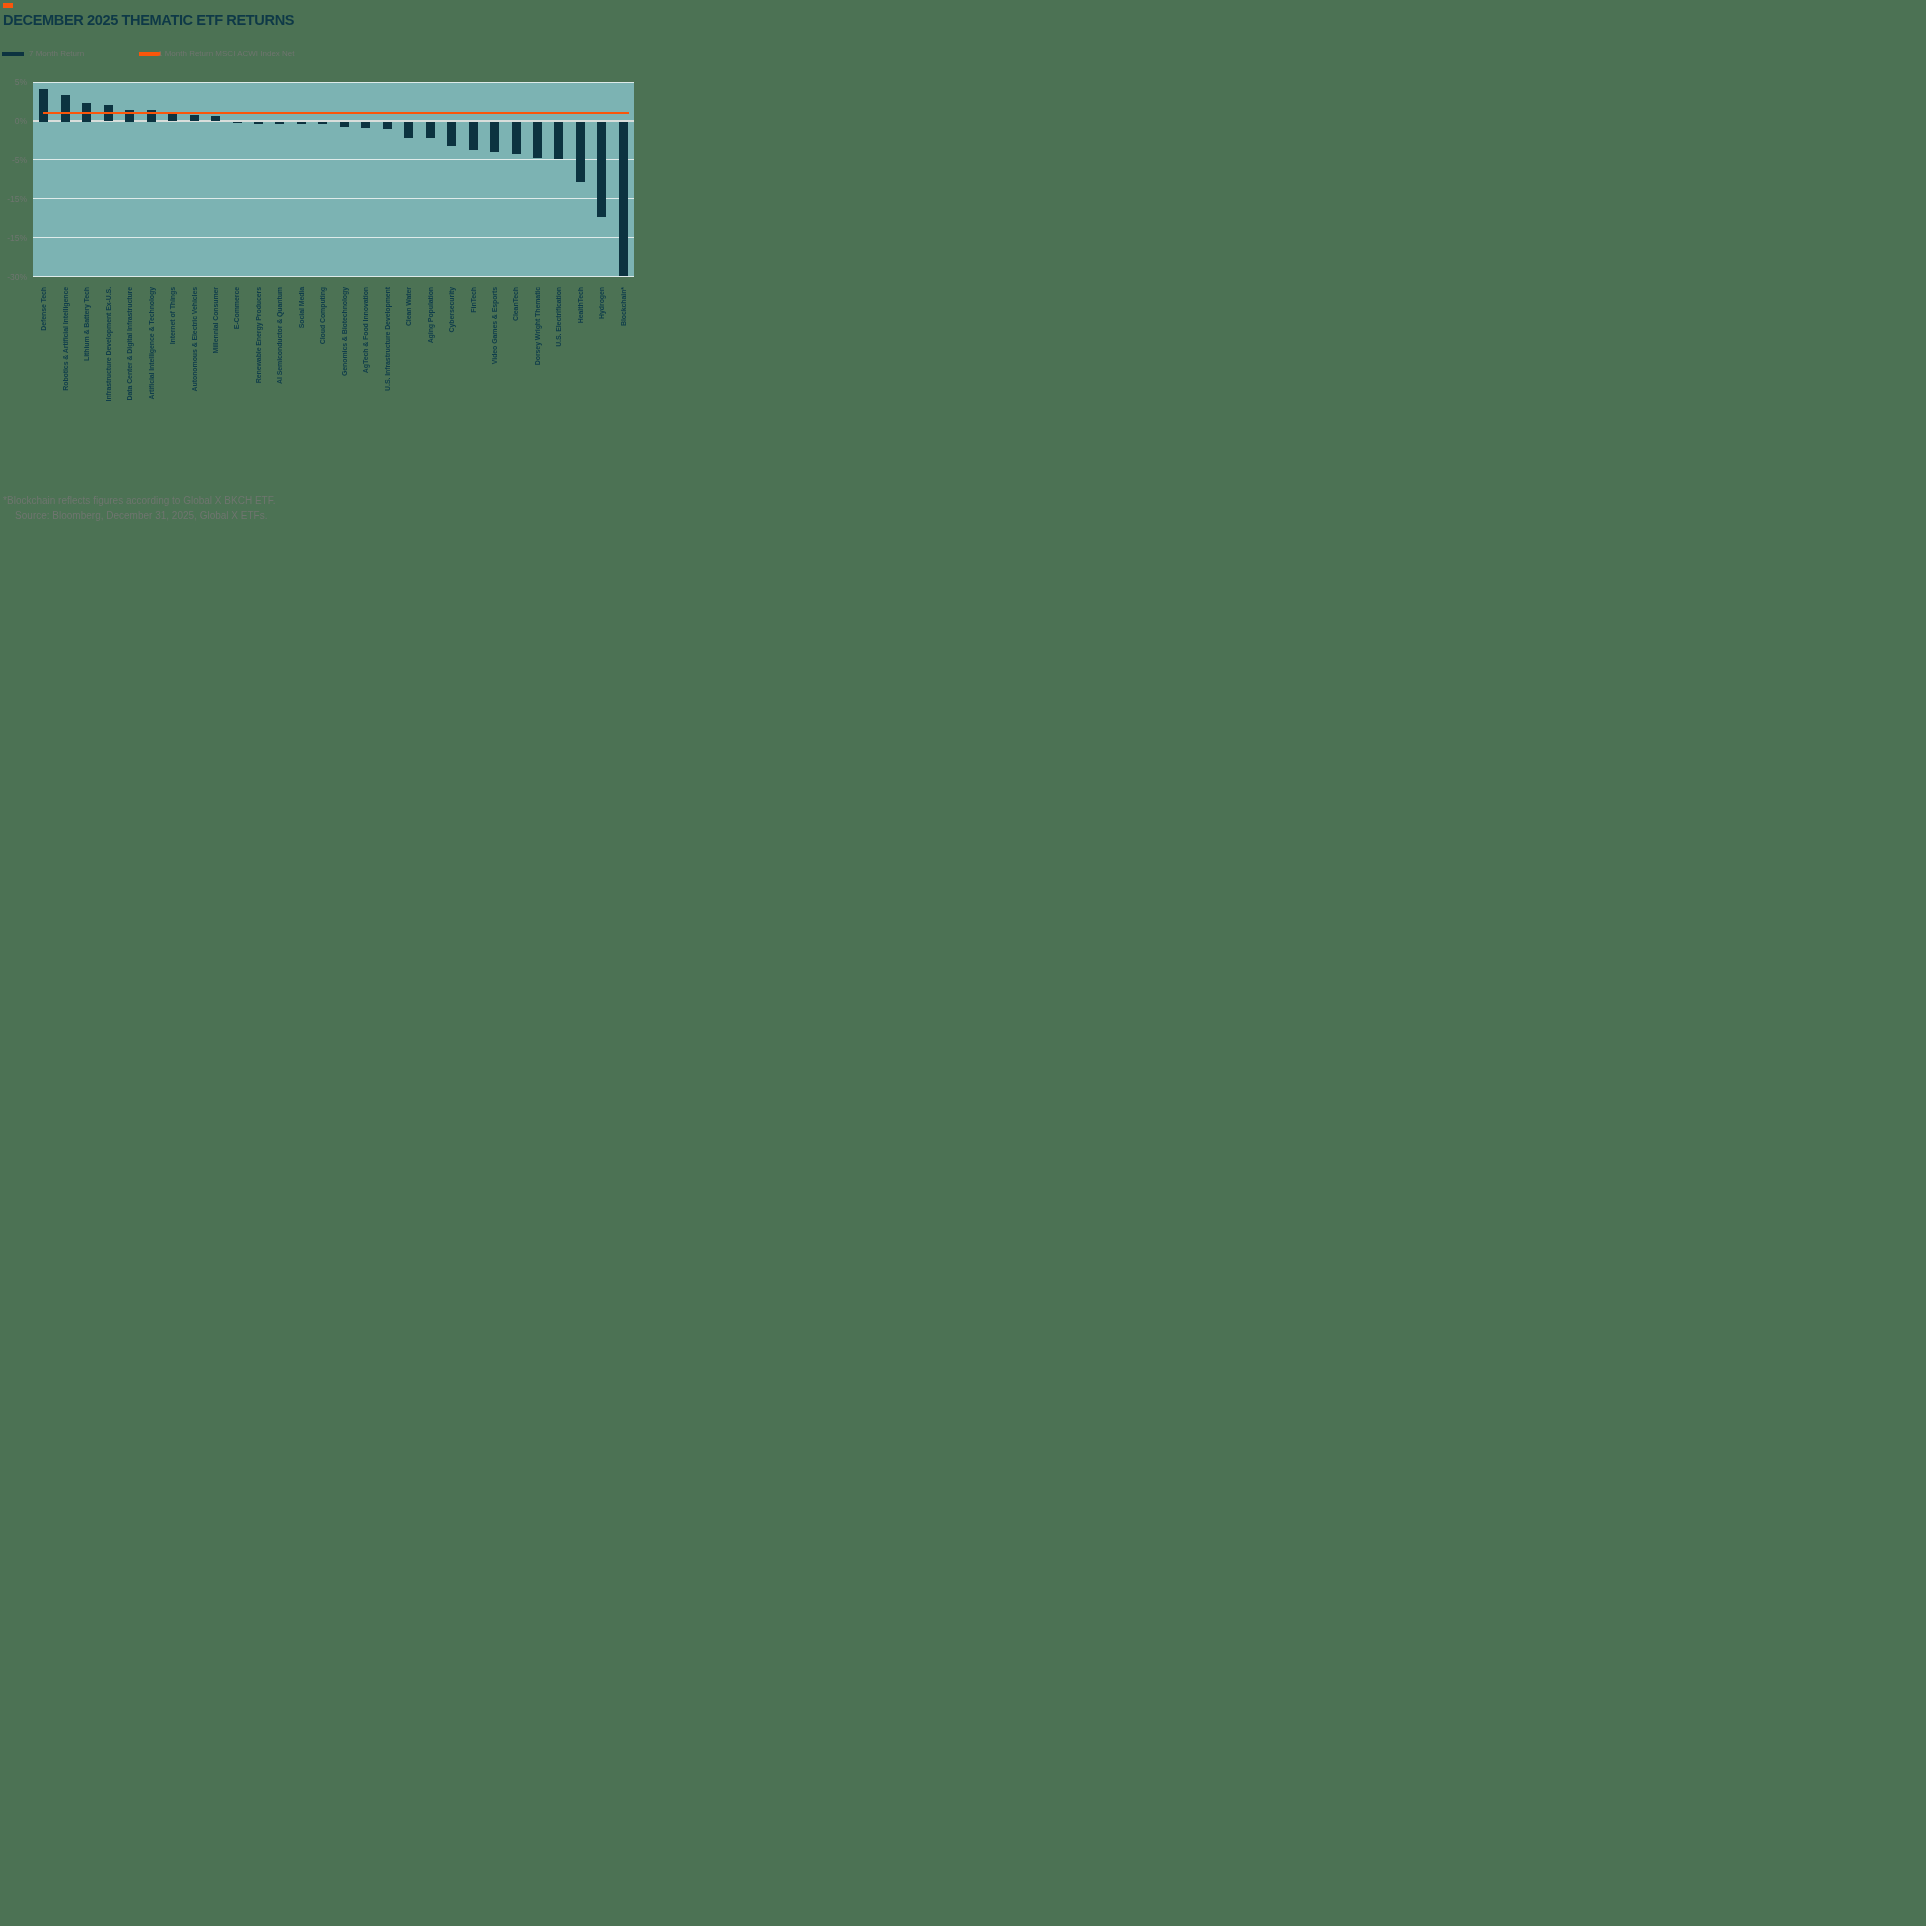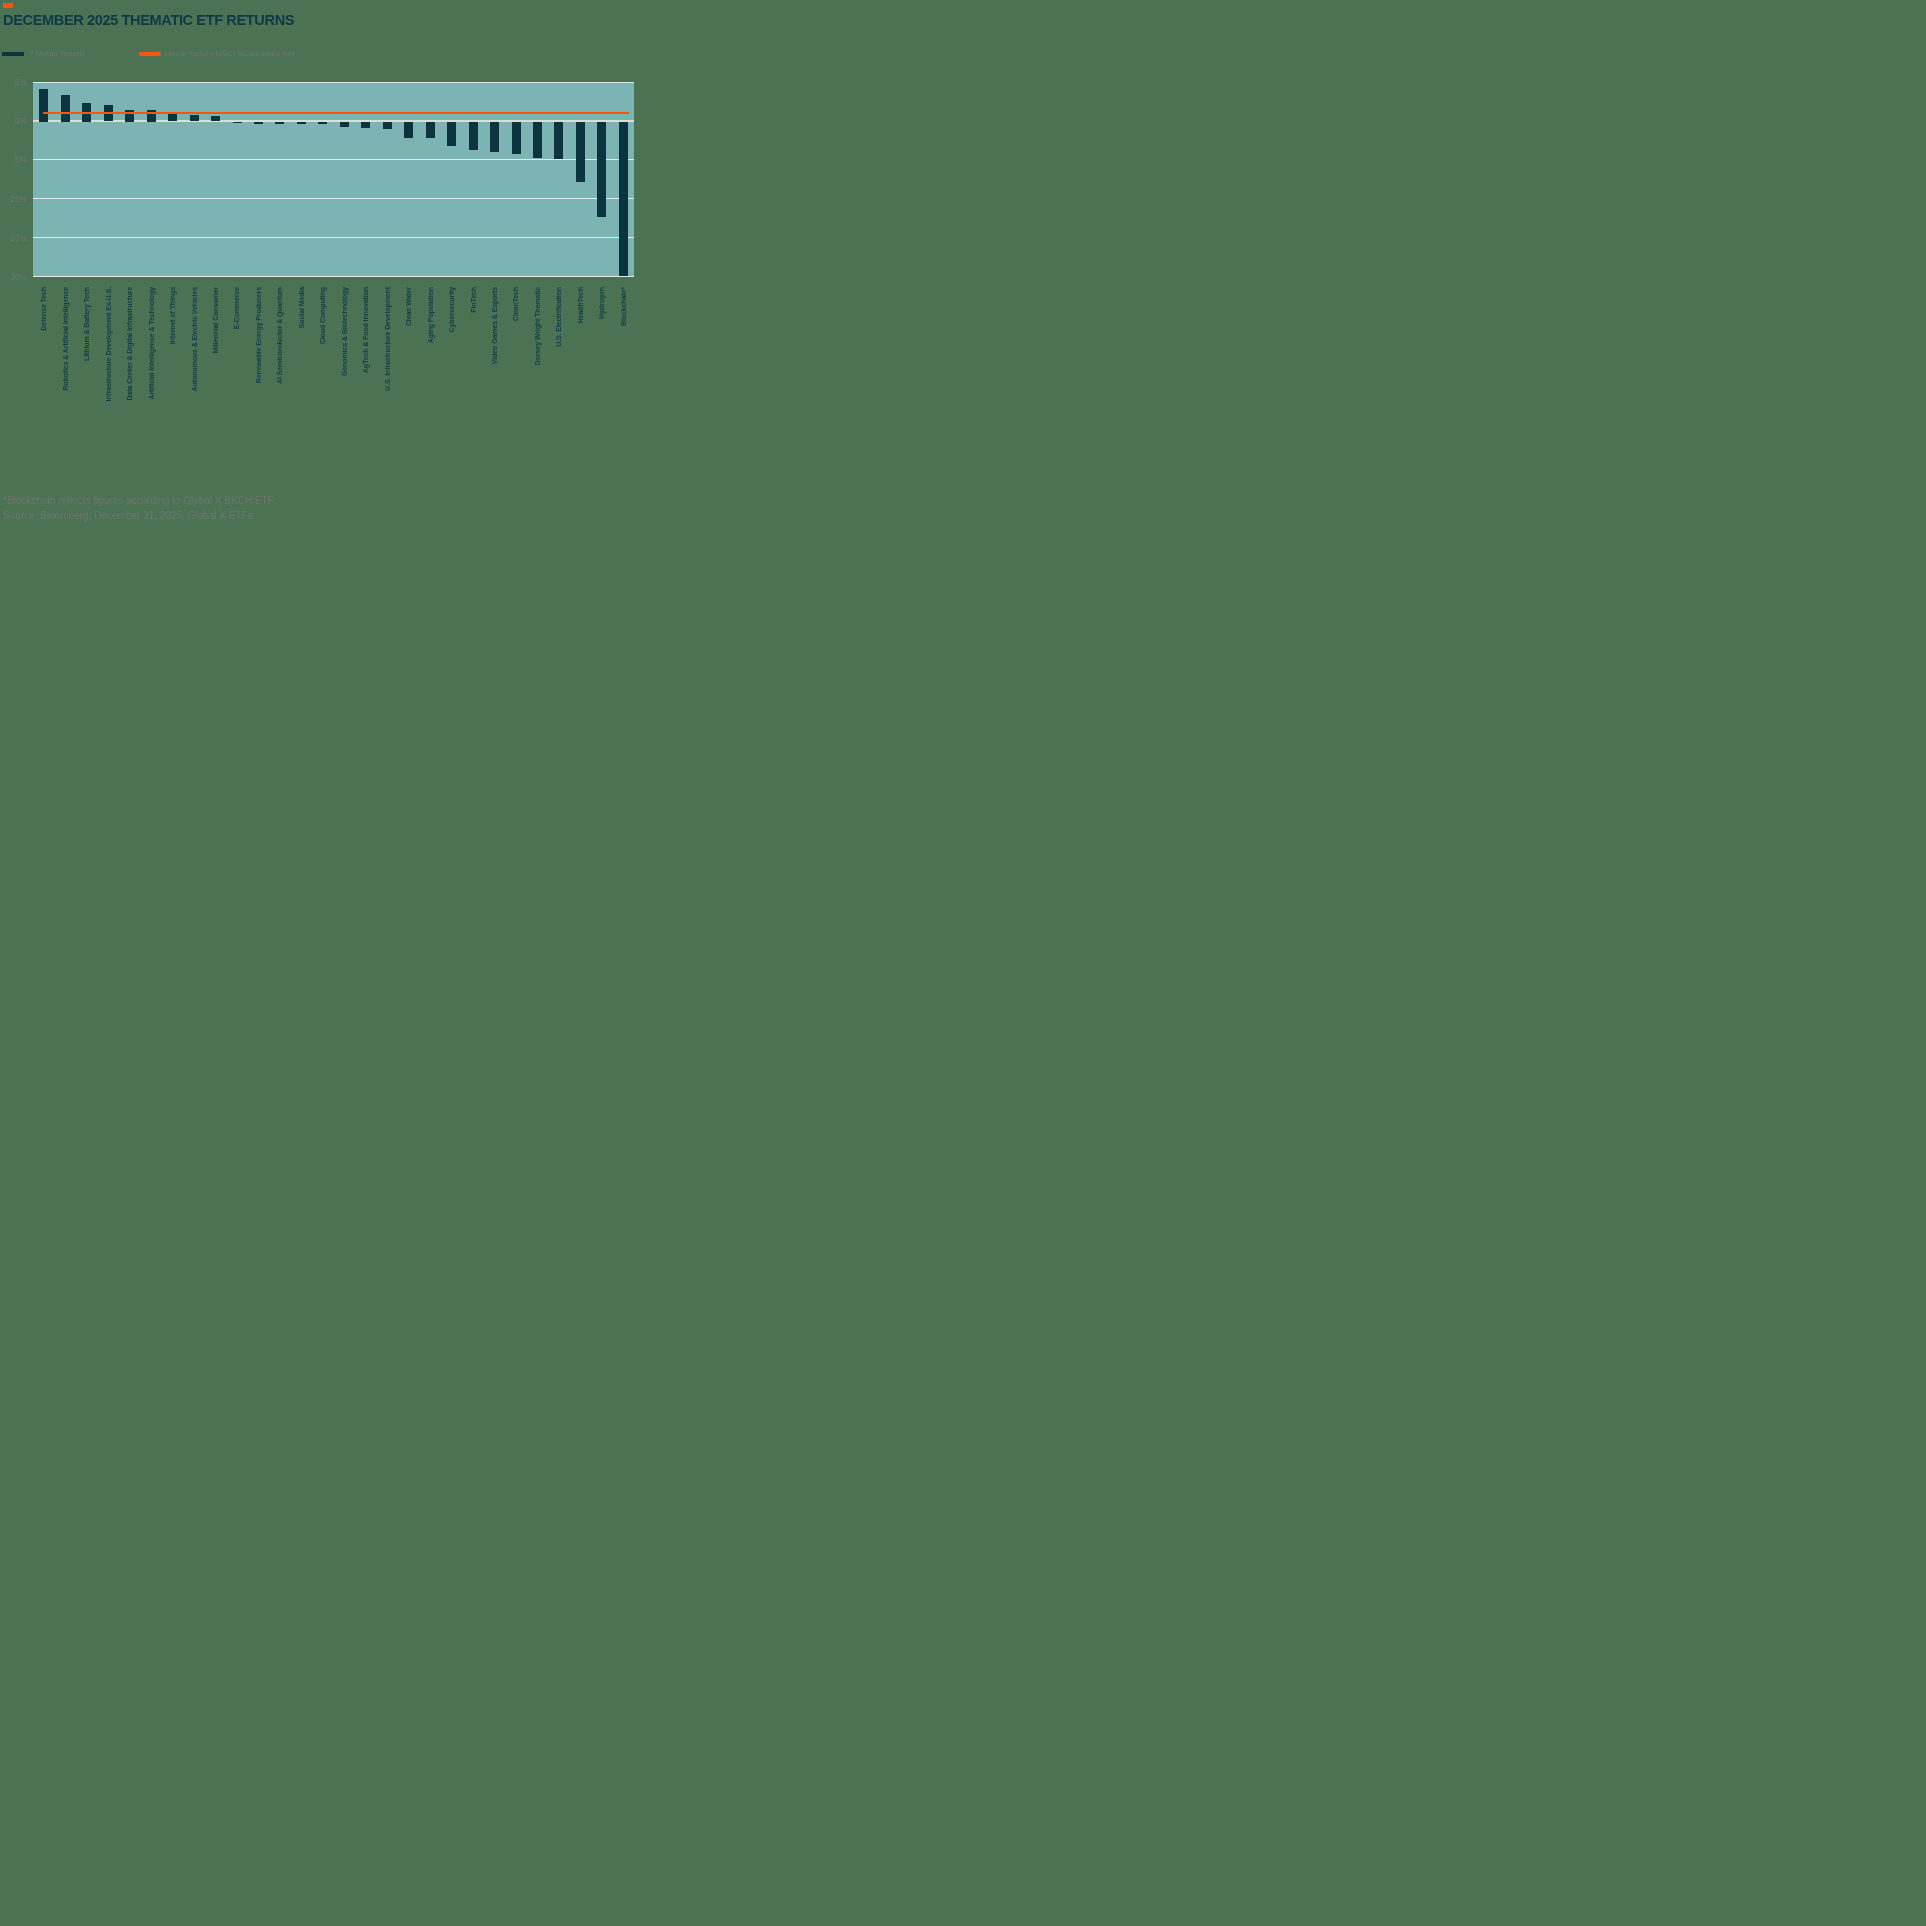--- a/index.html
+++ b/index.html
@@ -127,16 +127,16 @@
       <div class="xlabel" style="left: 490px; top: 287px;">Video Games &amp; Esports</div>
       <div class="xlabel" style="left: 511px; top: 287px;">CleanTech</div>
       <div class="xlabel" style="left: 533px; top: 287px;">Dorsey Wright Thematic</div>
       <div class="xlabel" style="left: 554px; top: 287px;">U.S. Electrification</div>
       <div class="xlabel" style="left: 576px; top: 287px;">HealthTech</div>
       <div class="xlabel" style="left: 597px; top: 287px;">Hydrogen</div>
       <div class="xlabel" style="left: 619px; top: 287px;">Blockchain*</div>
     </div>
 
   <div class="footnote" style="top:495px;">*Blockchain reflects figures according to Global X BKCH ETF.</div>
-  <div class="footnote" style="top:510px;">Source: Bloomberg, December 31, 2025, Global X ETFs.</div>
+  <div class="footnote" style="top:510px;margin-left:12px;">Source: Bloomberg, December 31, 2025, Global X ETFs.</div>
 
 </div>
 
 
 </body></html>

